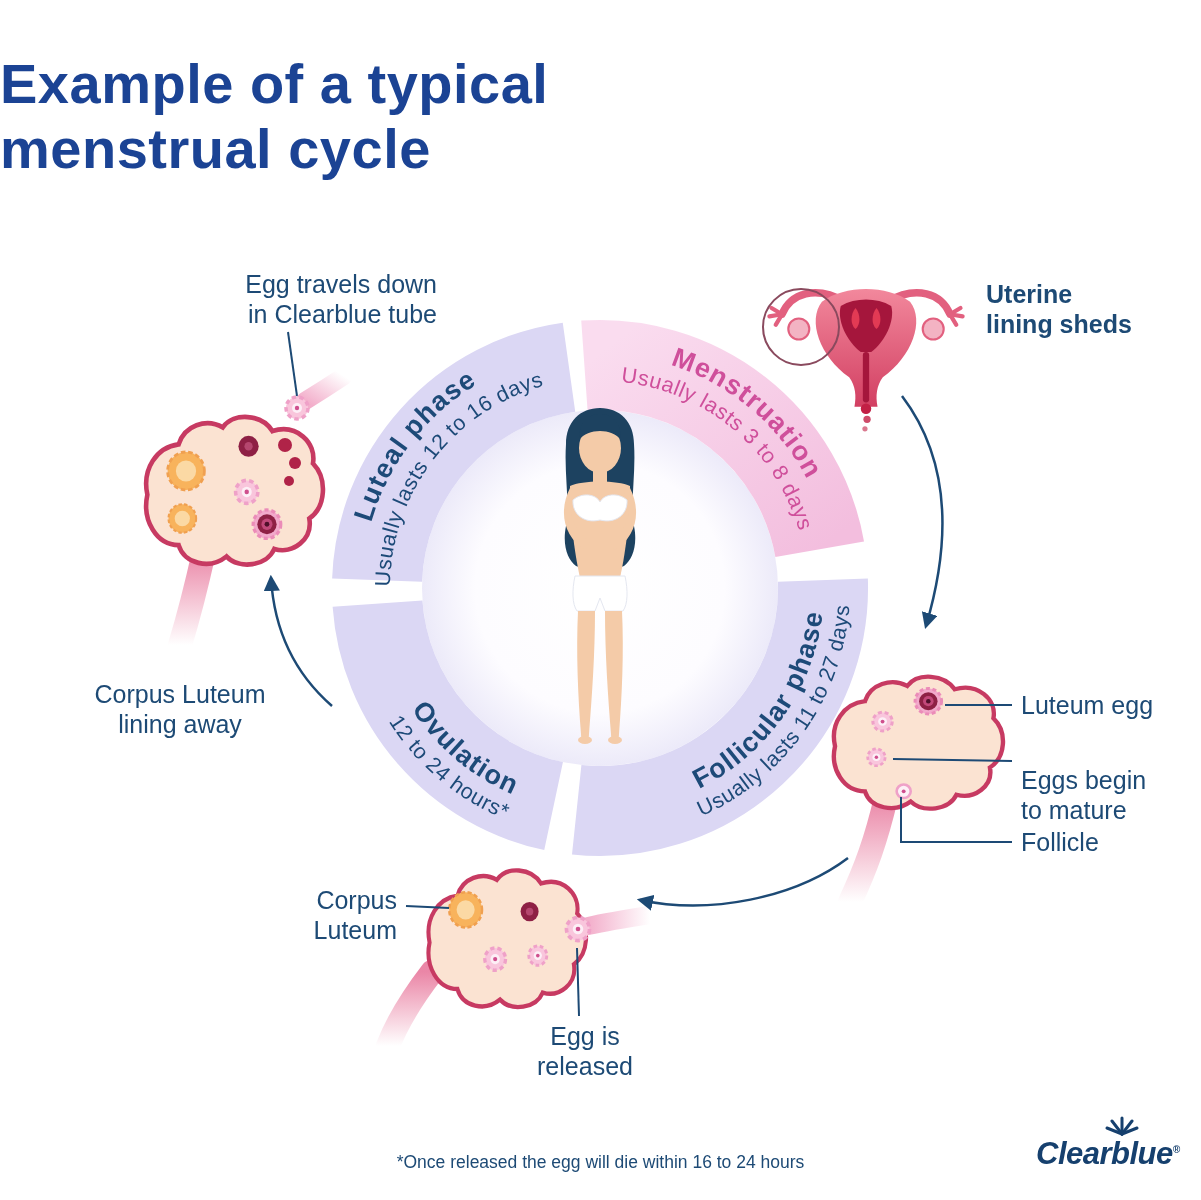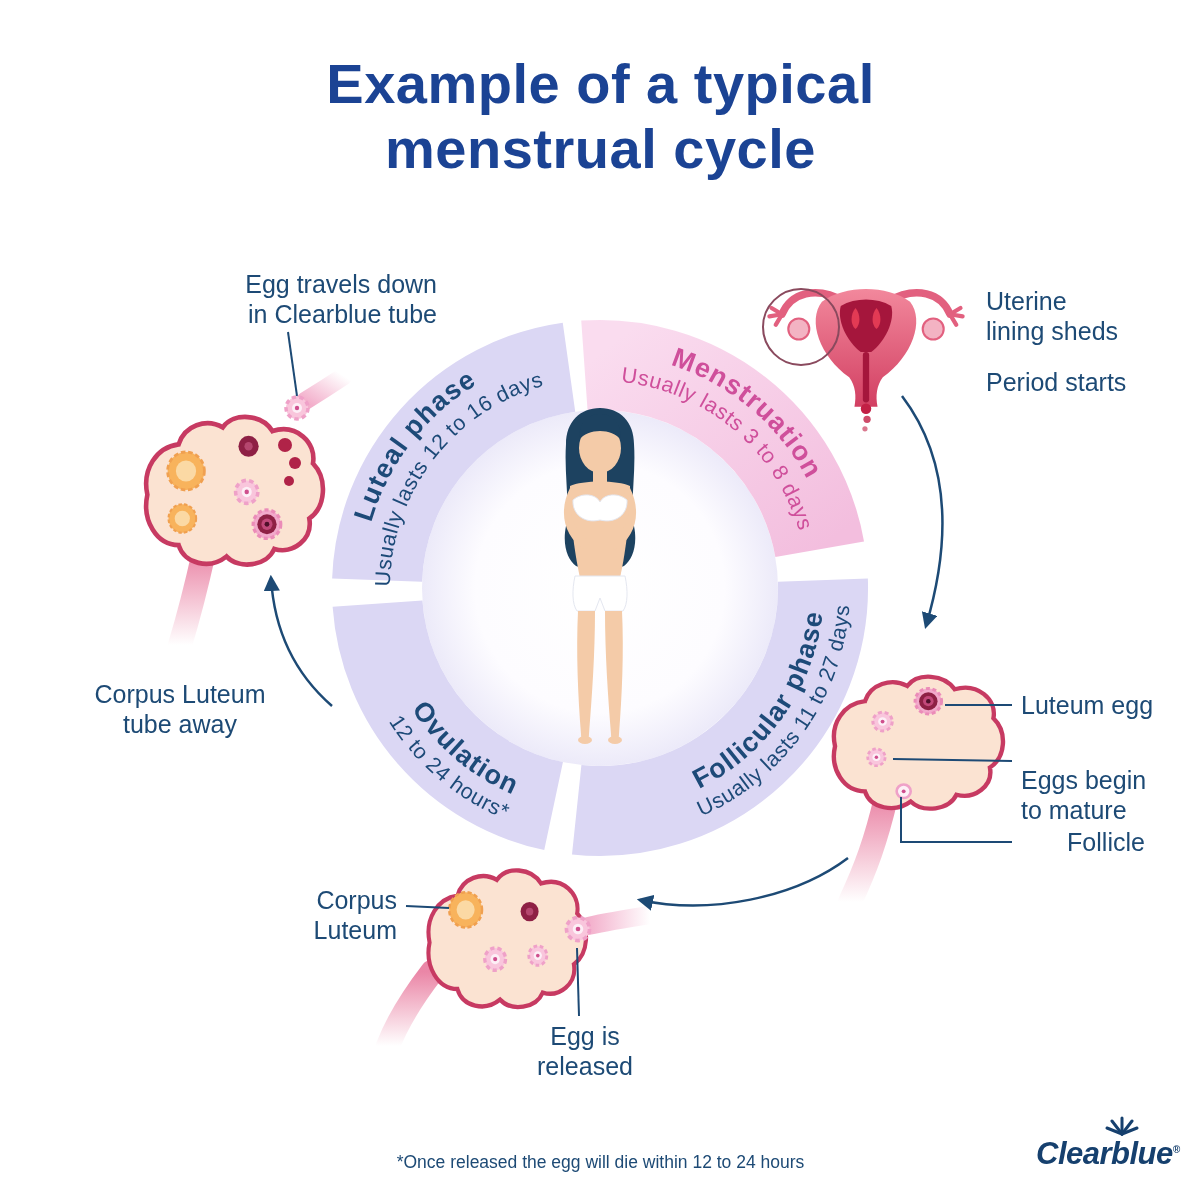--- a/index.html
+++ b/index.html
@@ -1,18 +1,18 @@
 <!DOCTYPE html>
 <html><head>
 <meta charset="utf-8">
 <style>
   html,body{margin:0;padding:0;background:#ffffff;}
   .canvas{position:relative;width:1201px;height:1200px;background:#ffffff;overflow:hidden;
           font-family:"Liberation Sans",sans-serif;}
-  .title{position:absolute;top:52px;left:0;width:100%;text-align:center;
+  .title{position:absolute;top:52px;left:0;width:100%;text-align:left;
          color:#1b4394;font-size:56px;font-weight:bold;line-height:1.16;letter-spacing:0.5px;}
   .art{position:absolute;left:0;top:0;width:1201px;height:1200px;}
   .callout{position:absolute;color:#1d4a75;font-size:25px;line-height:1.18;font-weight:400;}
   .center{text-align:center;}
   .right{text-align:right;}
   .arcName{font-family:"Liberation Sans",sans-serif;font-size:27px;font-weight:bold;
            fill:#1d4a78;letter-spacing:1.2px;}
   .arcSub{font-family:"Liberation Sans",sans-serif;font-size:21.5px;fill:#1d4a78;letter-spacing:0.6px;}
   .pinkTxt{fill:#cf4f9b;}
   .footnote{position:absolute;left:0;top:1152px;width:1201px;text-align:center;
@@ -213,58 +213,55 @@
       <path d="M 406 906 L 449 908"></path>
       <path d="M 579 1016 L 577 948"></path>
     </g>
   </svg>
 
   <div class="callout center" style="left:137px;top:270px;width:300px;text-align:right;">
     <span>Egg travels down</span><br>
     <span>in Clearblue tube</span>
   </div>
 
-  <div class="callout" style="left:986px;top:287px;width:210px;">
+  <div class="callout" style="left:986px;top:280px;width:210px;font-weight:bold;">
     <span>Uterine</span><br>
     <span>lining sheds</span>
   </div>
 
-  <div class="callout" style="left:986px;top:368px;width:210px;">
-    <span>Period starts</span>
-  </div>
 
   <div class="callout" style="left:1021px;top:691px;width:170px;">
     <span>Luteum egg</span>
   </div>
 
   <div class="callout" style="left:1021px;top:746px;width:170px;margin-top:20px;">
     <span>Eggs begin</span><br>
     <span>to mature</span>
   </div>
 
-  <div class="callout" style="left:1021px;top:828px;width:170px;text-align:center;">
+  <div class="callout" style="left:1021px;top:828px;width:170px;">
     <span>Follicle</span>
   </div>
 
   <div class="callout center" style="left:55px;top:648px;width:250px;margin-top:32px;">
     <span>Corpus Luteum</span><br>
-    <span>tube away</span>
+    <span>lining away</span>
   </div>
 
   <div class="callout right" style="left:277px;top:886px;width:120px;">
     <span>Corpus</span><br>
     <span>Luteum</span>
   </div>
 
   <div class="callout center" style="left:500px;top:1022px;width:170px;">
     <span>Egg is</span><br>
     <span>released</span>
   </div>
 
-  <div class="footnote">*Once released the egg will die within 12 to 24 hours</div>
+  <div class="footnote">*Once released the egg will die within 16 to 24 hours</div>
 
   <svg class="burst" width="36" height="20" viewBox="0 0 36 20">
     <g stroke="#16406e" stroke-width="3" stroke-linecap="round">
       <line x1="18" y1="18" x2="18" y2="2"></line>
       <line x1="18" y1="18" x2="8" y2="5"></line>
       <line x1="18" y1="18" x2="28" y2="5"></line>
       <line x1="18" y1="18" x2="3" y2="12"></line>
       <line x1="18" y1="18" x2="33" y2="12"></line>
     </g>
   </svg>

